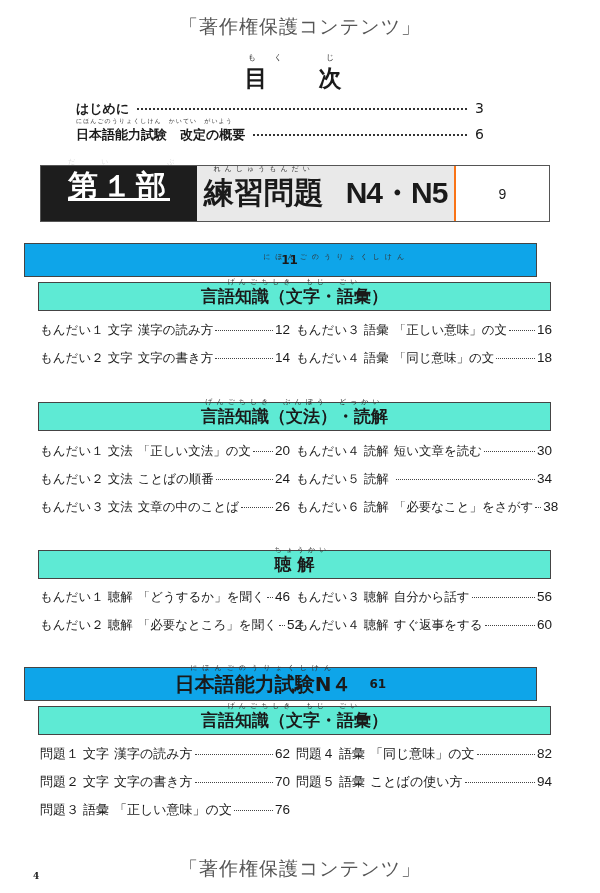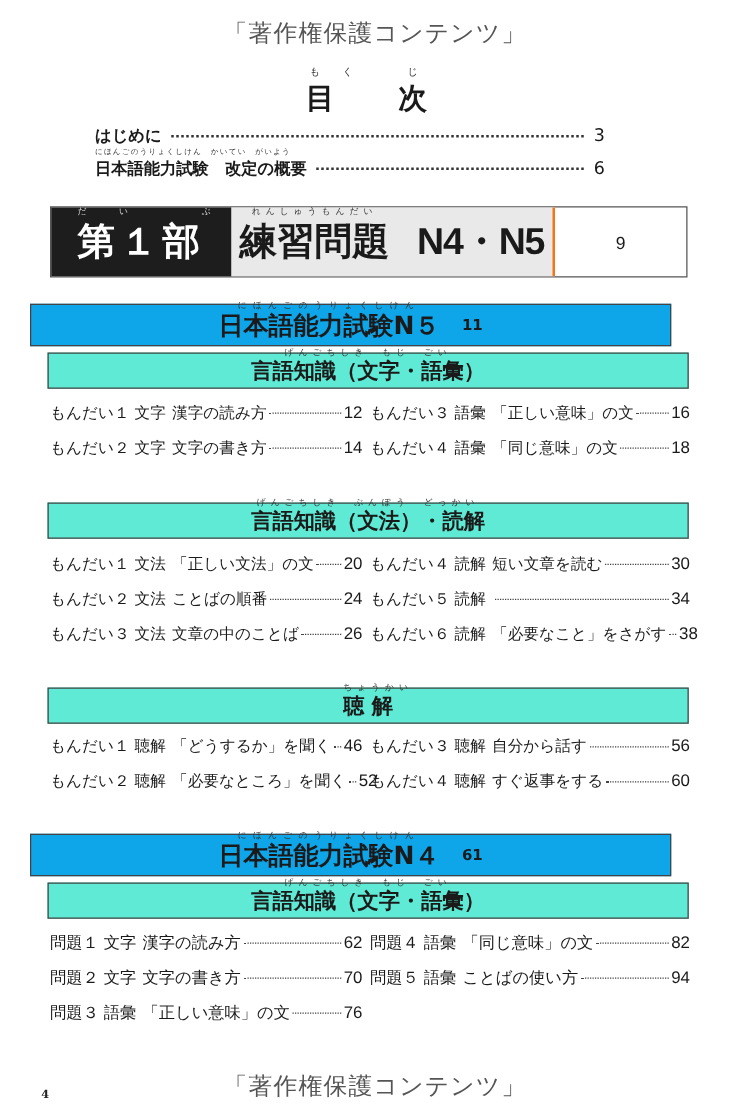--- a/index.html
+++ b/index.html
@@ -24,21 +24,21 @@
   .toc-title .furi { top: -11px; font-size: 8px; letter-spacing: 18px; }
 
   .intro { position: absolute; left: 76px; width: 408px; font-size: 13px; display: flex; align-items: baseline; font-weight: bold; }
   .intro .label { white-space: nowrap; }
   .intro .dots { flex: 1; border-bottom: 2px dotted #333; margin: 0 8px; transform: translateY(-3px); }
   .intro .page { font-weight: normal; font-size: 14px; }
   .intro-1 { top: 100px; }
   .intro-2 { top: 126px; }
 
   .part-banner { position: absolute; left: 40px; top: 165px; width: 508px; height: 55px; border: 1px solid #555; display: flex; }
-  .part-left { width: 144px; background: #1d1d1d; color: #fff; display: flex; align-items: center; justify-content: center; font-family: "DejaVu Serif", serif; font-size: 30px; font-weight: bold; letter-spacing: 4px; position: relative; }
+  .part-left { width: 156px; background: #1d1d1d; color: #fff; display: flex; align-items: flex-start; justify-content: center; font-family: "DejaVu Serif", serif; font-size: 30px; font-weight: bold; letter-spacing: 4px; position: relative; text-decoration: underline; }
   .part-left .furi { color: #ddd; top: -9px; font-size: 7px; letter-spacing: 26px; }
   .part-mid { width: 257px; background: #e9e9e9; display: flex; align-items: center; justify-content: center; font-size: 30px; font-weight: bold; border-right: 2px solid #f97316; }
   .part-mid .n45 { font-family: "Liberation Sans", sans-serif; font-size: 30px; margin-left: 22px; font-stretch: condensed; letter-spacing: -1px; }
   .part-right { flex: 1; display: flex; align-items: center; justify-content: center; font-size: 14px; font-family: "Liberation Sans", sans-serif; }
 
   .level-box { position: absolute; left: 24px; width: 511px; height: 32px; border: 1.5px solid #444; background: #0ea5e9; display: flex; align-items: center; justify-content: center; font-size: 20px; font-weight: bold; }
   .level-box .lvl-page { font-size: 12px; font-weight: bold; margin-left: 18px; }
   .level-box .furi { font-size: 7px; top: -8px; letter-spacing: 5px; }
 
   .sec-box { position: absolute; left: 38px; width: 511px; height: 27px; border: 1.5px solid #444; background: #5eead4; display: flex; align-items: center; justify-content: center; font-size: 17px; font-weight: bold; }
@@ -76,21 +76,21 @@
     <span class="ruby-wrap"><span class="furi">だい　ぶ</span><span>第１部</span></span>
   </div>
   <div class="part-mid">
     <span class="ruby-wrap"><span class="furi" style="font-size:7px;letter-spacing:4px;">れんしゅうもんだい</span><span>練習問題</span></span>
     <span class="n45">N4・N5</span>
   </div>
   <div class="part-right">9</div>
 </div>
 
 <div class="level-box" style="top:243px;">
-  <span class="ruby-wrap"><span class="furi">にほんごのうりょくしけん</span><span>日本語能力試験N５</span></span>
+  <span class="ruby-wrap"><span class="furi">にほんごのうりょくしけん</span></span>
   <span class="lvl-page">11</span>
 </div>
 
 <div class="sec-box" style="top:282px;">
   <span class="ruby-wrap"><span class="furi">げんごちしき　もじ　ごい</span><span>言語知識（文字・語彙）</span></span>
 </div>
 <div class="row col-l" style="top:322px;">
     <span>もんだい１</span>
     <span class="cat">文字</span>
     <span>漢字の読み方</span>

